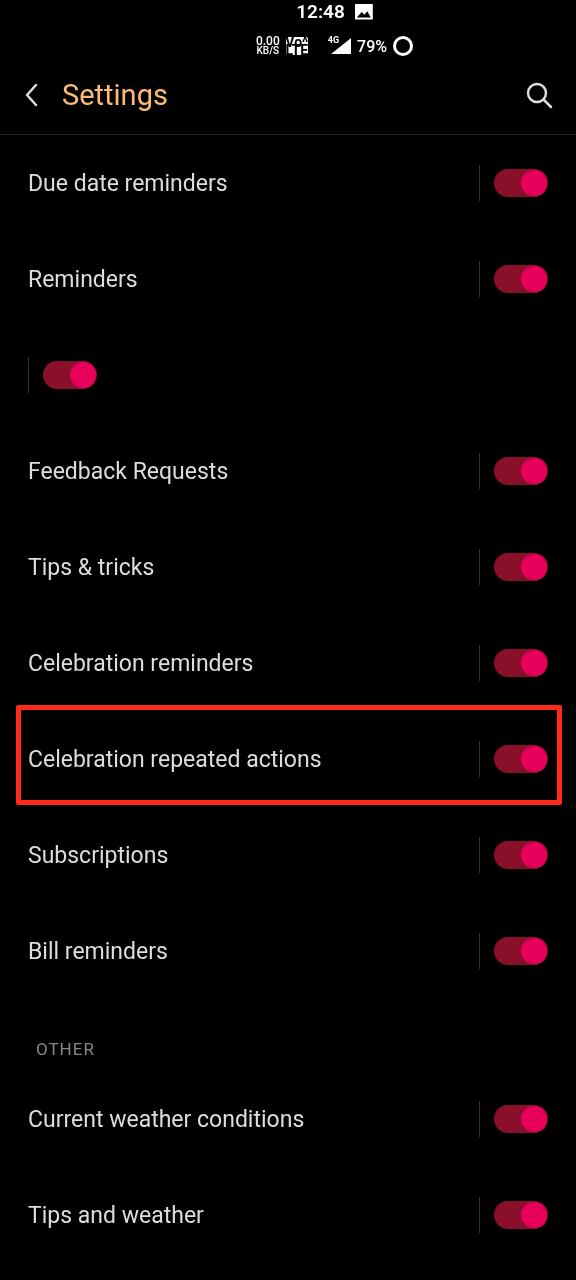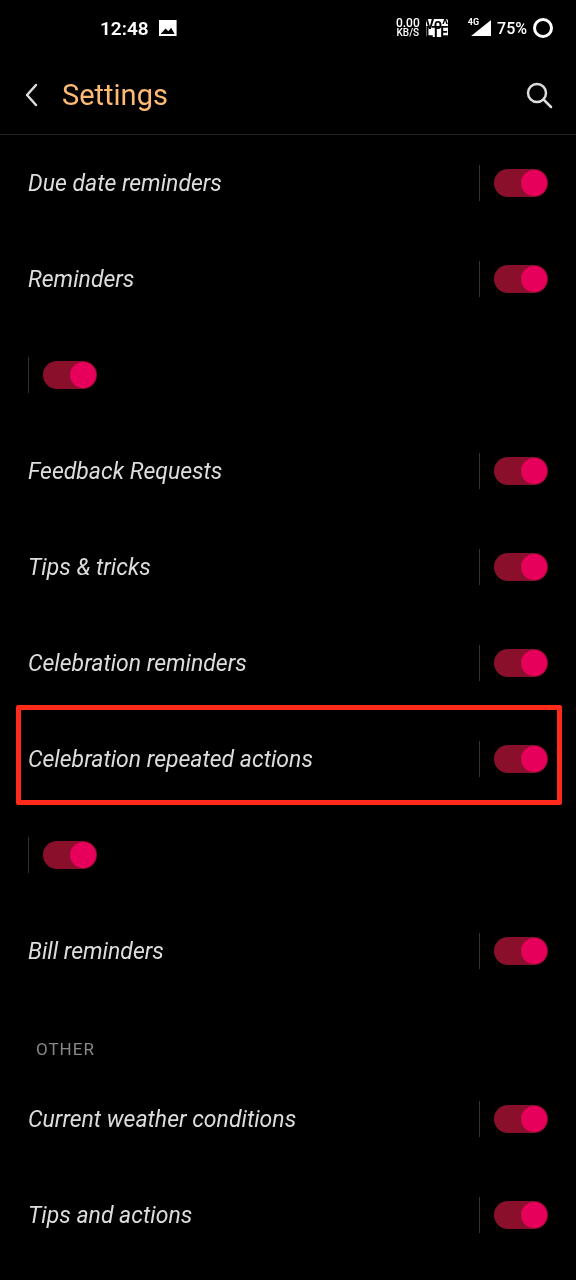--- a/index.html
+++ b/index.html
@@ -9,24 +9,25 @@
     background: #000;
     color: #e5e5e5;
     font-family: -apple-system, "Segoe UI", Roboto, sans-serif;
     overflow: hidden;
   }
   .statusbar {
     height: 56px;
     display: flex;
     align-items: center;
     justify-content: space-between;
-    padding: 0 23px 0 100px;
+    padding: 0 7px 0 100px;
     font-size: 19px;
     font-weight: 600;
     color: #fff;
+    flex-direction: column;
   }
   .statusbar .left { display: flex; align-items: center; gap: 10px; }
   .statusbar .right { display: flex; align-items: center; gap: 6px; font-size: 16px; font-weight: 500;}
   .pic-icon {
     width: 18px; height: 16px; background: #fff;
     clip-path: polygon(0 0,100% 0,100% 100%,0 100%);
     position: relative;
   }
   .pic-icon::after{
     content:""; position:absolute; left:2px; bottom:2px; right:2px; height:7px;
@@ -68,21 +69,20 @@
   .back-chevron svg, .search-ico svg { display:block; }
   .list {
     border-top: 1px solid #222;
   }
   .row {
     height: 96px;
     display: flex;
     align-items: center;
     padding: 0 28px;
     gap: 14px;
-    font-style: italic;
   }
   .row .label {
     flex: 1;
     font-size: 23px;
     color: #ddd;
   }
   .divider-v {
     width: 1px;
     height: 36px;
     background: #333;
@@ -132,21 +132,21 @@
     <div class="kbs">
       <div>0.00</div>
       <div>KB/S</div>
     </div>
     <div class="lte-badge">
       <span>Vo^</span>
         <span>LTE</span>
     </div>
     <span class="sig4g">4G</span>
     <div class="signal"></div>
-    <span>75%</span>
+    <span>79%</span>
     <div class="ring"></div>
   </div>
 </div>
 
 <div class="header">
   <span class="back-chevron">
     <svg width="20" height="28" viewBox="0 0 20 28">
         <path d="M14 4 L5 14 L14 24" stroke="#ddd" stroke-width="2.5" fill="none" stroke-linecap="round" stroke-linejoin="round"></path>
       </svg>
   </span>
@@ -211,20 +211,21 @@
 
     <div class="row">
       <span class="label">Celebration repeated actions</span>
       <span class="divider-v"></span>
       <span class="toggle">
           <span class="knob"></span>
         </span>
     </div>
 
     <div class="row">
+      <span class="label">Subscriptions</span>
       <span class="divider-v"></span>
       <span class="toggle">
           <span class="knob"></span>
         </span>
     </div>
 
     <div class="row">
       <span class="label">Bill reminders</span>
       <span class="divider-v"></span>
       <span class="toggle">
@@ -236,21 +237,21 @@
 
     <div class="row">
       <span class="label">Current weather conditions</span>
       <span class="divider-v"></span>
       <span class="toggle">
           <span class="knob"></span>
         </span>
     </div>
 
     <div class="row">
-      <span class="label">Tips and actions</span>
+      <span class="label">Tips and weather</span>
       <span class="divider-v"></span>
       <span class="toggle">
           <span class="knob"></span>
         </span>
     </div>
 
   </div>
 
   <div class="highlight" style="top:571px;height:100px;"></div>
 </div>

